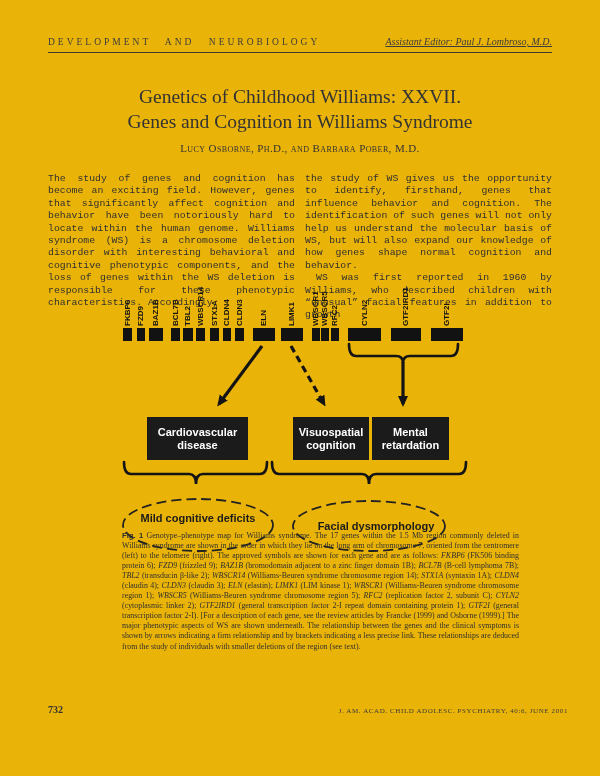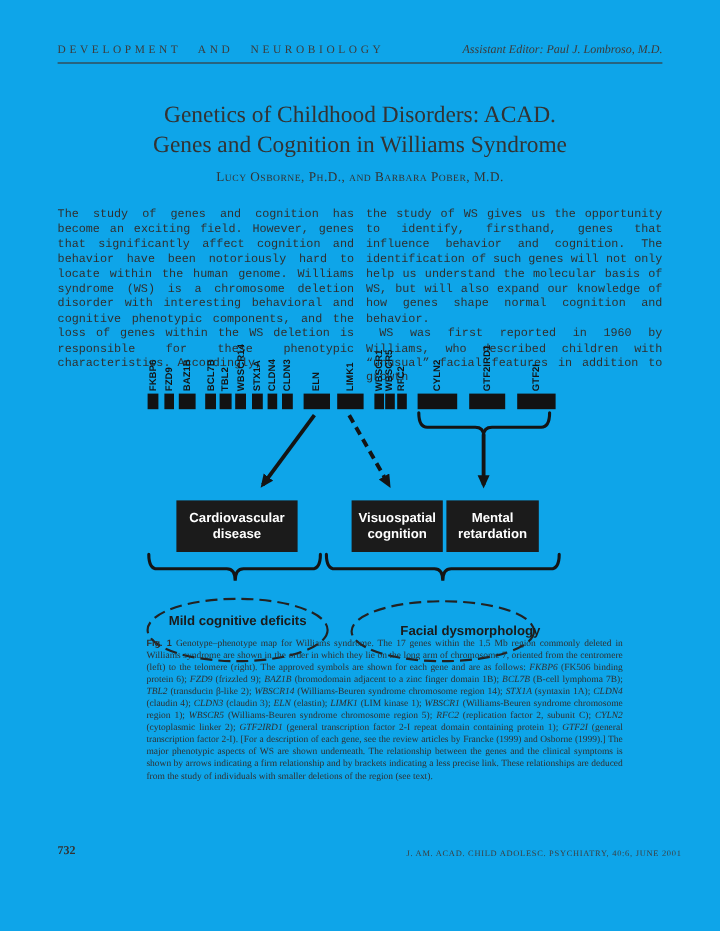--- a/index.html
+++ b/index.html
@@ -1,24 +1,24 @@
 <!DOCTYPE html>
 <html><head>
 <meta charset="utf-8">
 <style>
   * { margin:0; padding:0; box-sizing:border-box; }
   html,body { background:#ffffff; }
   body { font-family:"Liberation Serif", serif; }
 
-  .page { position:relative; width:600px; height:776px; background:#0ea5e9; color:#2b2b2b; overflow:hidden; }
+  .page { position:relative; width:600px; height:776px; background:#eab308; color:#2b2b2b; overflow:hidden; }
 
   
   .header-row { position:absolute; left:48px; top:36px; width:504px; display:flex; justify-content:space-between; align-items:baseline; border-bottom:1.4px solid #3a3a3a; padding-bottom:5px; }
   .section-heading { font-size:9.5px; letter-spacing:3px; word-spacing:9px; color:#3c3c3c; }
-  .assistant-editor { font-style:italic; font-size:10px; color:#3c3c3c; }
+  .assistant-editor { font-style:italic; font-size:10px; color:#3c3c3c;text-decoration:underline; }
 
   
   .title { position:absolute; top:84px; left:0; width:600px; text-align:center; font-size:19.5px; line-height:25px; color:#333; }
   .authors { position:absolute; top:142px; left:0; width:600px; text-align:center; font-variant:small-caps; font-size:11px; letter-spacing:0.4px; color:#333; }
 
   
   .bodycols { position:absolute; top:173px; left:48px; width:504px; display:flex; gap:10px; }
   .col { width:247px; font-size:9.8px; line-height:12.4px; text-align:justify; color:#303030;font-family:Liberation Mono, monospace; }
   .col p.indent { text-indent:11px; }
 
@@ -27,21 +27,21 @@
   .gene-block { position:absolute; top:328px; height:13px; background:#121212; }
   .gene-label { position:absolute; top:272px; height:54px; width:12px; writing-mode:vertical-rl; transform:rotate(180deg); white-space:nowrap; font-family:"Liberation Sans", sans-serif; font-weight:bold; font-size:8px; line-height:12px; color:#141414; }
 
   .pheno-box { position:absolute; top:417px; height:43px; background:#1b1b1b; color:#fff; font-family:"Liberation Sans", sans-serif; font-weight:bold; font-size:11px; line-height:12.5px; display:flex; align-items:center; justify-content:center; text-align:center; }
   .box-cardio { left:147px; width:101px; }
   .box-visuo  { left:293px; width:76px; }
   .box-mental { left:372px; width:77px; }
 
   .ellipse-label { position:absolute; font-family:"Liberation Sans", sans-serif; font-weight:bold; font-size:11px; line-height:12.5px; text-align:center; color:#1b1b1b; }
   .el-mild   { left:138px; top:512px; width:120px; }
-  .el-facial { left:294px; top:520px; width:164px; white-space:nowrap;margin-left:16px; }
+  .el-facial { left:294px; top:520px; width:164px; white-space:nowrap; }
 
   svg.connectors { position:absolute; left:0; top:0; }
   .arrow { stroke:#141414; stroke-width:3.2; }
   .dashed { stroke-dasharray:7 4.5; }
   .brace { fill:none; stroke:#141414; stroke-width:2.6; stroke-linecap:round; }
   .dashed-ellipse { fill:none; stroke:#222; stroke-width:1.8; stroke-dasharray:10 5; }
 
   
   .caption { position:absolute; left:122px; top:531px; width:397px; font-size:7.9px; line-height:10.05px; text-align:justify; color:#303030; }
   .caption .b { font-weight:bold; font-family:"Liberation Sans", sans-serif; font-size:7.6px; }
@@ -55,21 +55,21 @@
 <body>
 
 <div class="page">
 
   <div class="header-row">
     <span class="section-heading">DEVELOPMENT AND NEUROBIOLOGY</span>
     <span class="assistant-editor">Assistant Editor: Paul J. Lombroso, M.D.</span>
   </div>
 
   <div class="title">
-    <div>Genetics of Childhood Disorders: ACAD.</div>
+    <div>Genetics of Childhood Williams: XXVII.</div>
     <div>Genes and Cognition in Williams Syndrome</div>
   </div>
 
   <div class="authors">Lucy Osborne, Ph.D., and Barbara Pober, M.D.</div>
 
   <div class="bodycols">
     <div class="col">
       <p>The study of genes and cognition has become an exciting field. However, genes that significantly affect cognition and behavior have been notoriously hard to locate within the human genome. Williams syndrome (WS) is a chromosome deletion disorder with interesting behavioral and cognitive phenotypic components, and the loss of genes within the WS deletion is responsible for these phenotypic characteristics. Accordingly,</p>
     </div>
     <div class="col">

